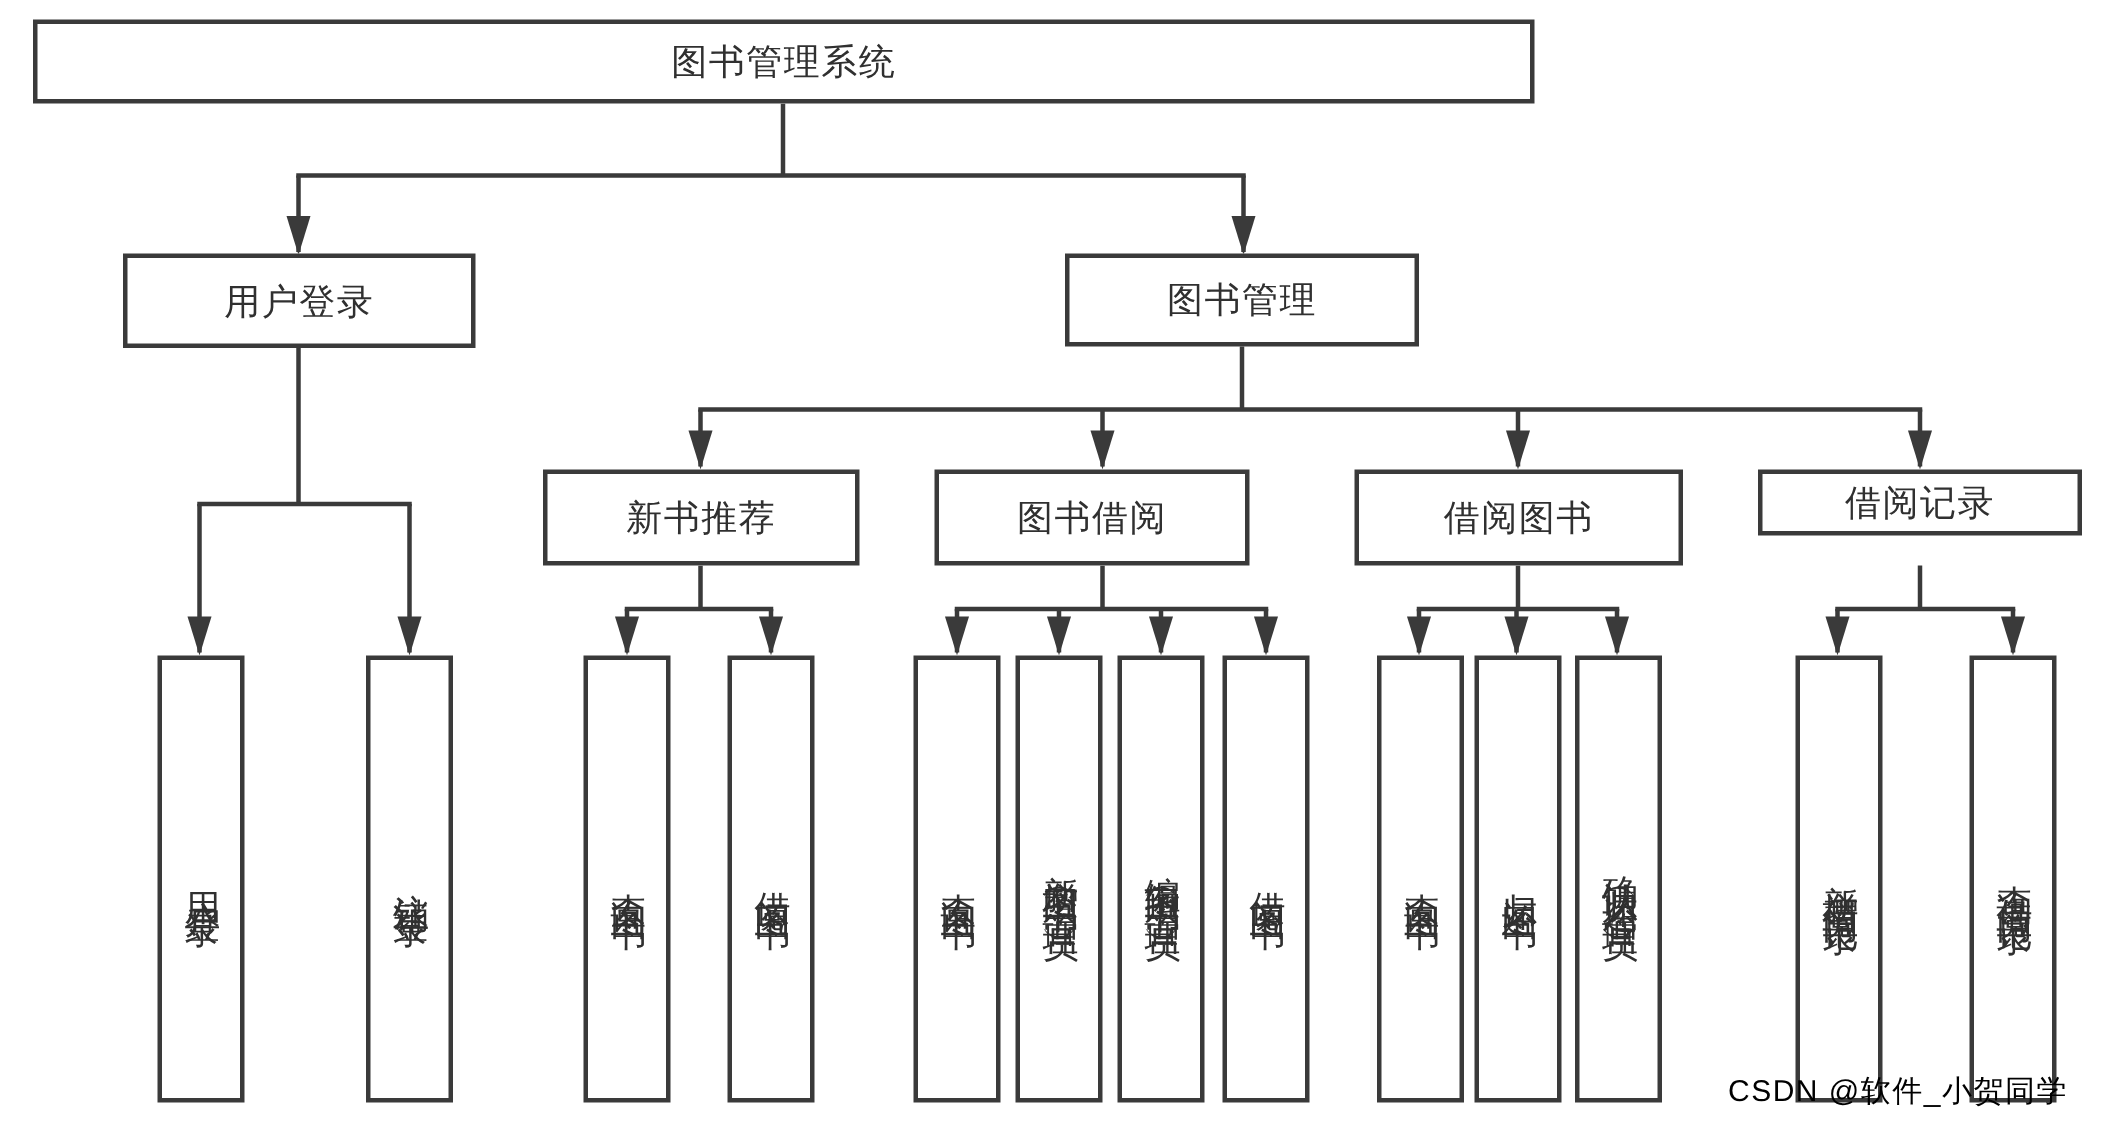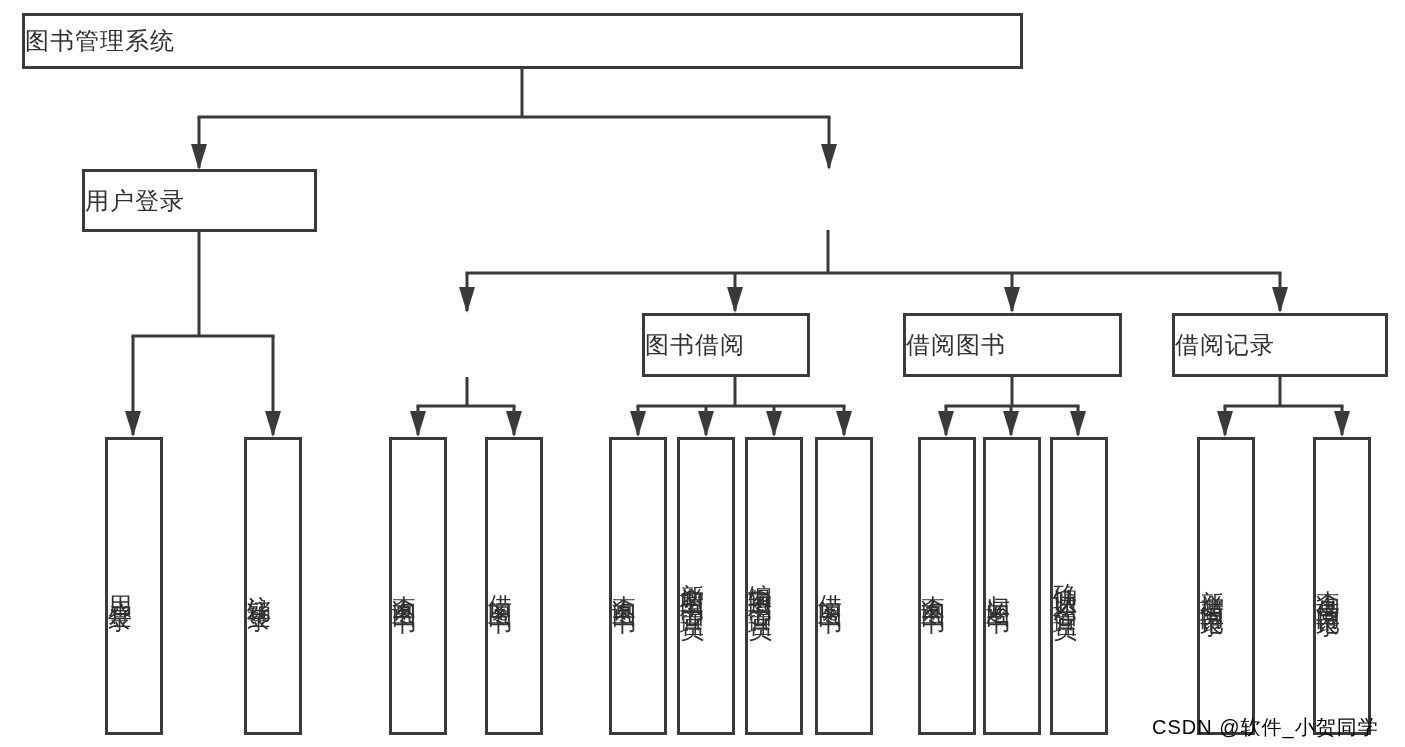--- a/index.html
+++ b/index.html
@@ -18,21 +18,21 @@
   }
   .wires path { stroke: #3a3a3a; stroke-width: 3; fill: none; }
   .wires polygon { fill: #3a3a3a; stroke: none; }
   .hbox, .vbox {
     position: absolute;
     box-sizing: border-box;
     border: 3px solid #3a3a3a;
     background: #ffffff;
     display: flex;
     align-items: center;
-    justify-content: flex-start;
+    justify-content: center;
     color: #303030;
   }
   .hbox span {
     font-size: 24px;
     letter-spacing: 1px;
     white-space: nowrap;
   }
   .vbox { width: 58px; top: 437px; height: 298px; }
   .vbox span {
     writing-mode: vertical-rl;
@@ -121,28 +121,34 @@
     </g>
   </svg>
 
   <div class="hbox" style="left:22px; top:13px; width:1001px; height:56px;">
     <span>图书管理系统</span>
   </div>
 
   <div class="hbox" style="left:82px; top:169px; width:235px; height:63px;">
     <span>用户登录</span>
   </div>
+  <div class="hbox" style="left:710px; top:169px; width:236px; height:62px;">
+    <span>图书管理</span>
+  </div>
 
-  <div class="hbox" style="left:642px; top:313px; width:168px; height:64px;">
+  <div class="hbox" style="left:362px; top:313px; width:211px; height:64px;">
+    <span>新书推荐</span>
+  </div>
+  <div class="hbox" style="left:623px; top:313px; width:210px; height:64px;">
     <span>图书借阅</span>
   </div>
   <div class="hbox" style="left:903px; top:313px; width:219px; height:64px;">
     <span>借阅图书</span>
   </div>
-  <div class="hbox" style="left:1172px; top:313px; width:216px; height:64px;">
+  <div class="hbox" style="left:1172px; top:313px; width:216px; height:44px;">
     <span>借阅记录</span>
   </div>
 
   <div class="vbox" style="left:105px;">
     <span>用户登录</span>
   </div>
   <div class="vbox" style="left:244px;">
     <span>注销登录</span>
   </div>
 

